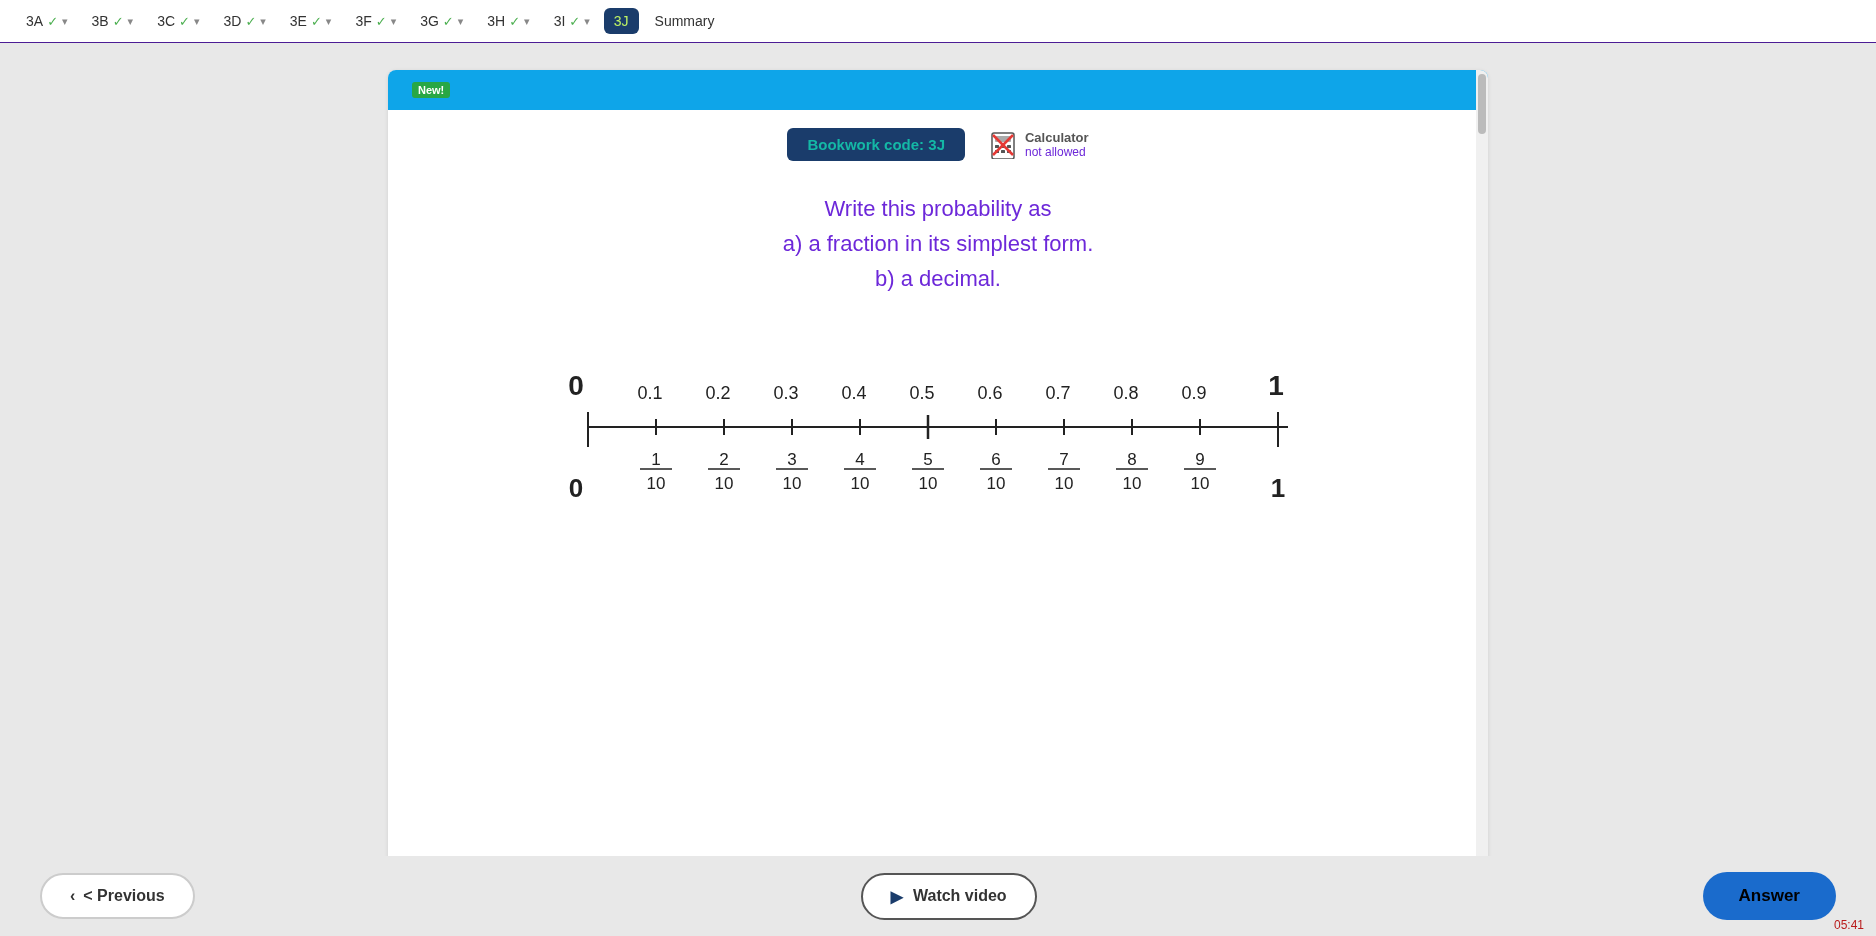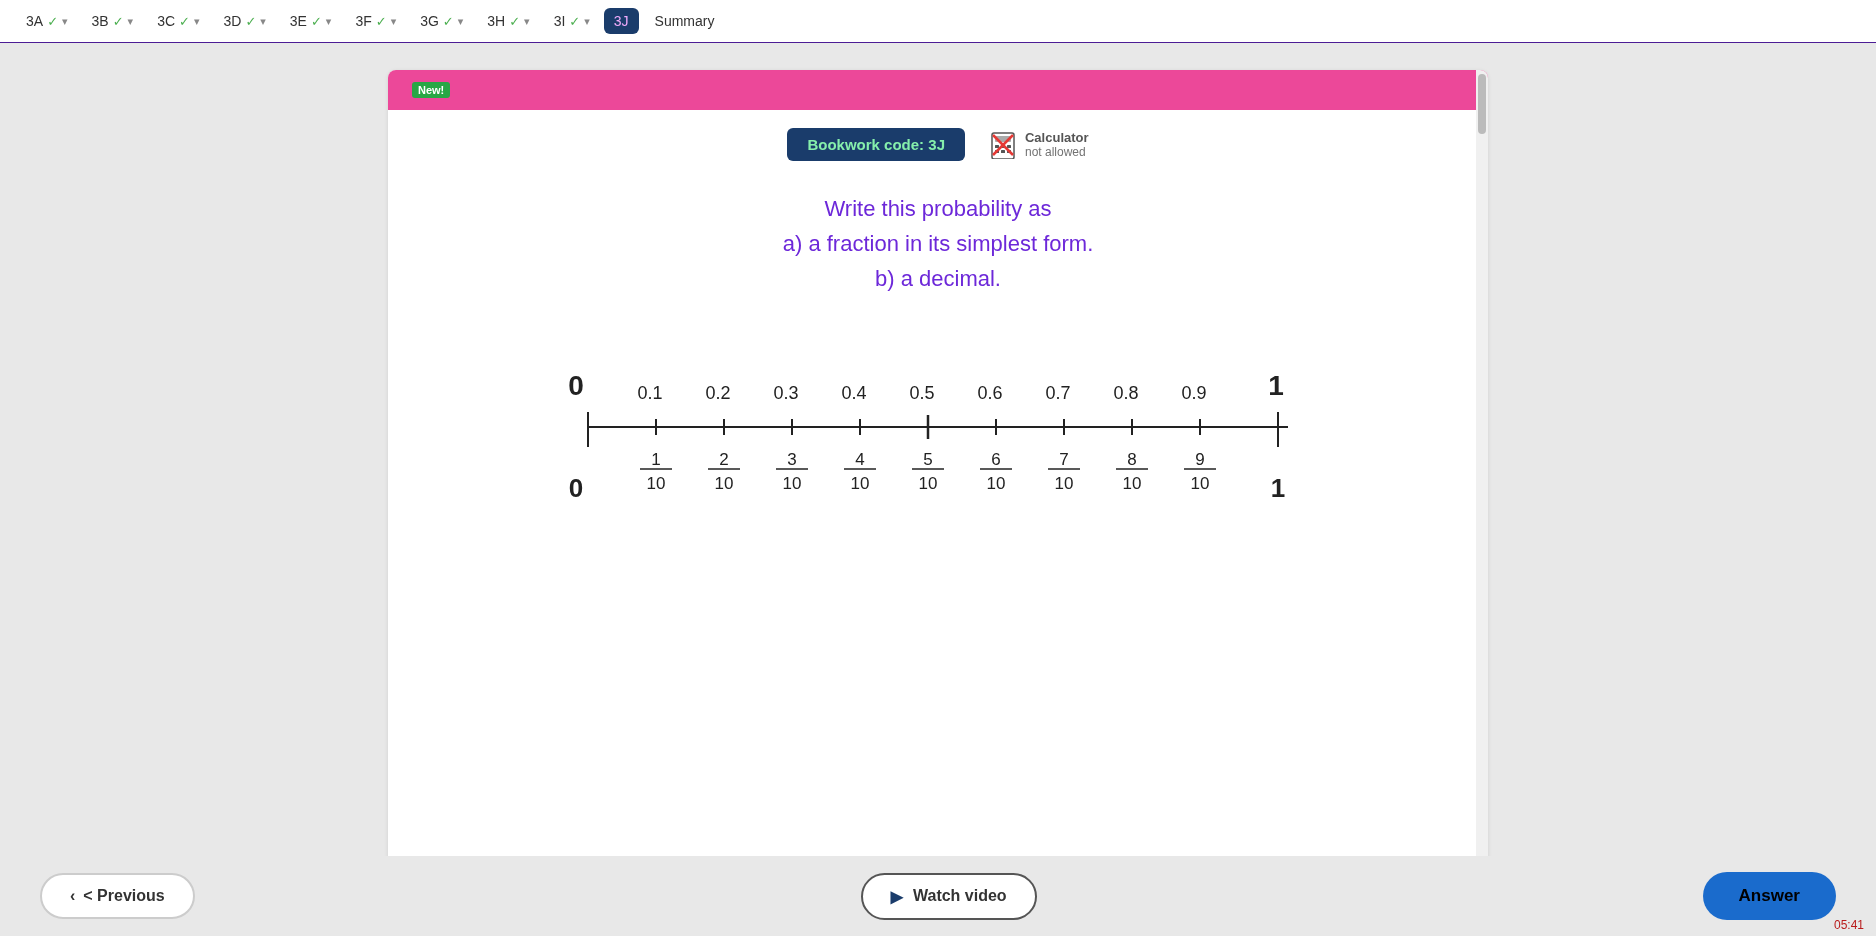--- a/index.html
+++ b/index.html
@@ -42,21 +42,21 @@
     .nav-tab .check {
       color: #4caf50;
       font-size: 13px;
     }
     .nav-tab .chevron {
       color: #888;
       font-size: 11px;
     }
     .nav-tab.active {
       background: #1a3c6b;
-      color: #f0abfc;
+      color: #bef264;
       border-radius: 6px;
     }
     .nav-summary {
       padding: 5px 12px;
       font-size: 14px;
       color: #333;
       cursor: pointer;
     }
 
     
@@ -72,21 +72,21 @@
       border-radius: 8px;
       width: 1100px;
       min-height: 820px;
       padding: 0;
       position: relative;
       box-shadow: 0 1px 4px rgba(0,0,0,0.1);
     }
 
     
     .new-banner {
-      background: #ec4899;
+      background: #0ea5e9;
       border-radius: 8px 8px 0 0;
       padding: 12px 24px;
       display: flex;
       align-items: center;
       gap: 8px;
       font-size: 14px;
       color: #333;
     }
     .new-badge {
       background: #28a745;
@@ -103,21 +103,21 @@
     
     .bookwork-row {
       display: flex;
       align-items: center;
       justify-content: center;
       gap: 24px;
       padding: 18px 0 10px;
     }
     .bookwork-btn {
       background: #1a3c6b;
-      color: #86efac;
+      color: #14b8a6;
       border: none;
       border-radius: 6px;
       padding: 8px 20px;
       font-size: 15px;
       font-weight: 600;
       cursor: pointer;
     }
     .calculator-info {
       display: flex;
       align-items: flex-end;
@@ -322,21 +322,21 @@
             <rect x="6" y="19" width="4" height="3" rx="0.5" fill="#555"></rect>
             <rect x="12" y="19" width="4" height="3" rx="0.5" fill="#555"></rect>
             <rect x="18" y="19" width="4" height="3" rx="0.5" fill="#555"></rect>
 
             <line x1="4" y1="4" x2="24" y2="24" stroke="#e53935" stroke-width="2.5"></line>
             <line x1="24" y1="4" x2="4" y2="24" stroke="#e53935" stroke-width="2.5"></line>
           </svg>
         </div>
         <div>
           <div style="font-size:13px;font-weight:600;">Calculator</div>
-          <div style="font-size:12px;color:#737373;">not allowed</div>
+          <div style="font-size:12px;color:#6d28d9;">not allowed</div>
         </div>
       </div>
     </div>
 
     <div class="question-main">
       <div class="question-sub">
         <div>Write this probability as</div>
         <div>a) a fraction in its simplest form.</div>
         <div>b) a decimal.</div>
       </div>

